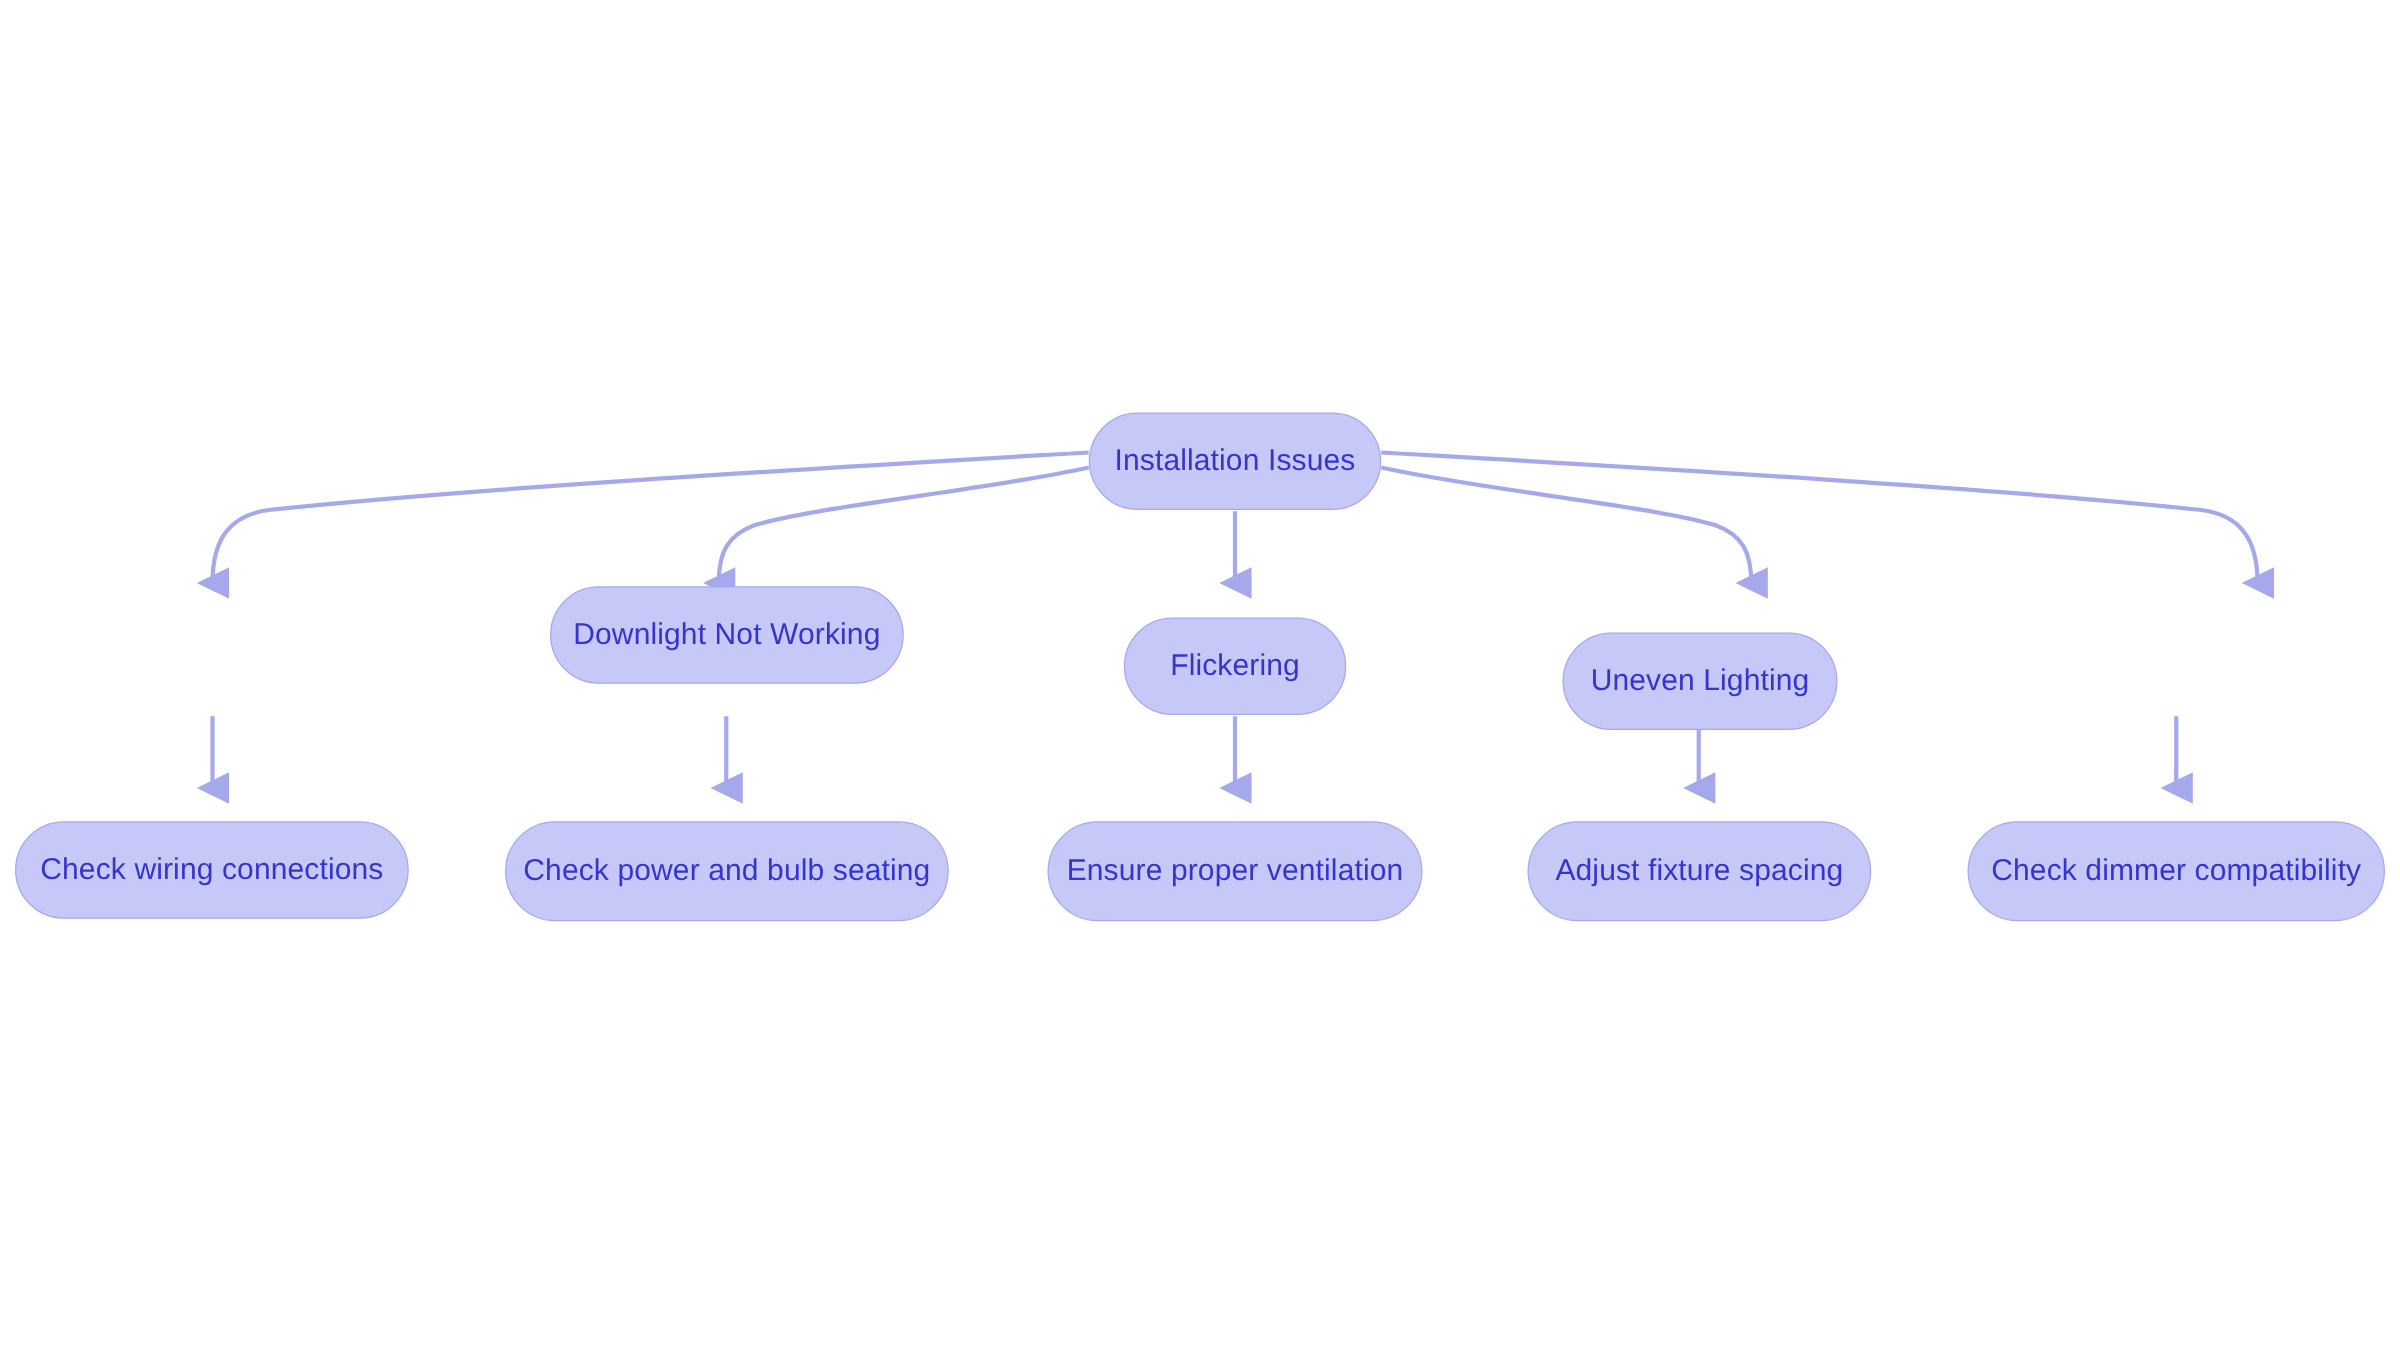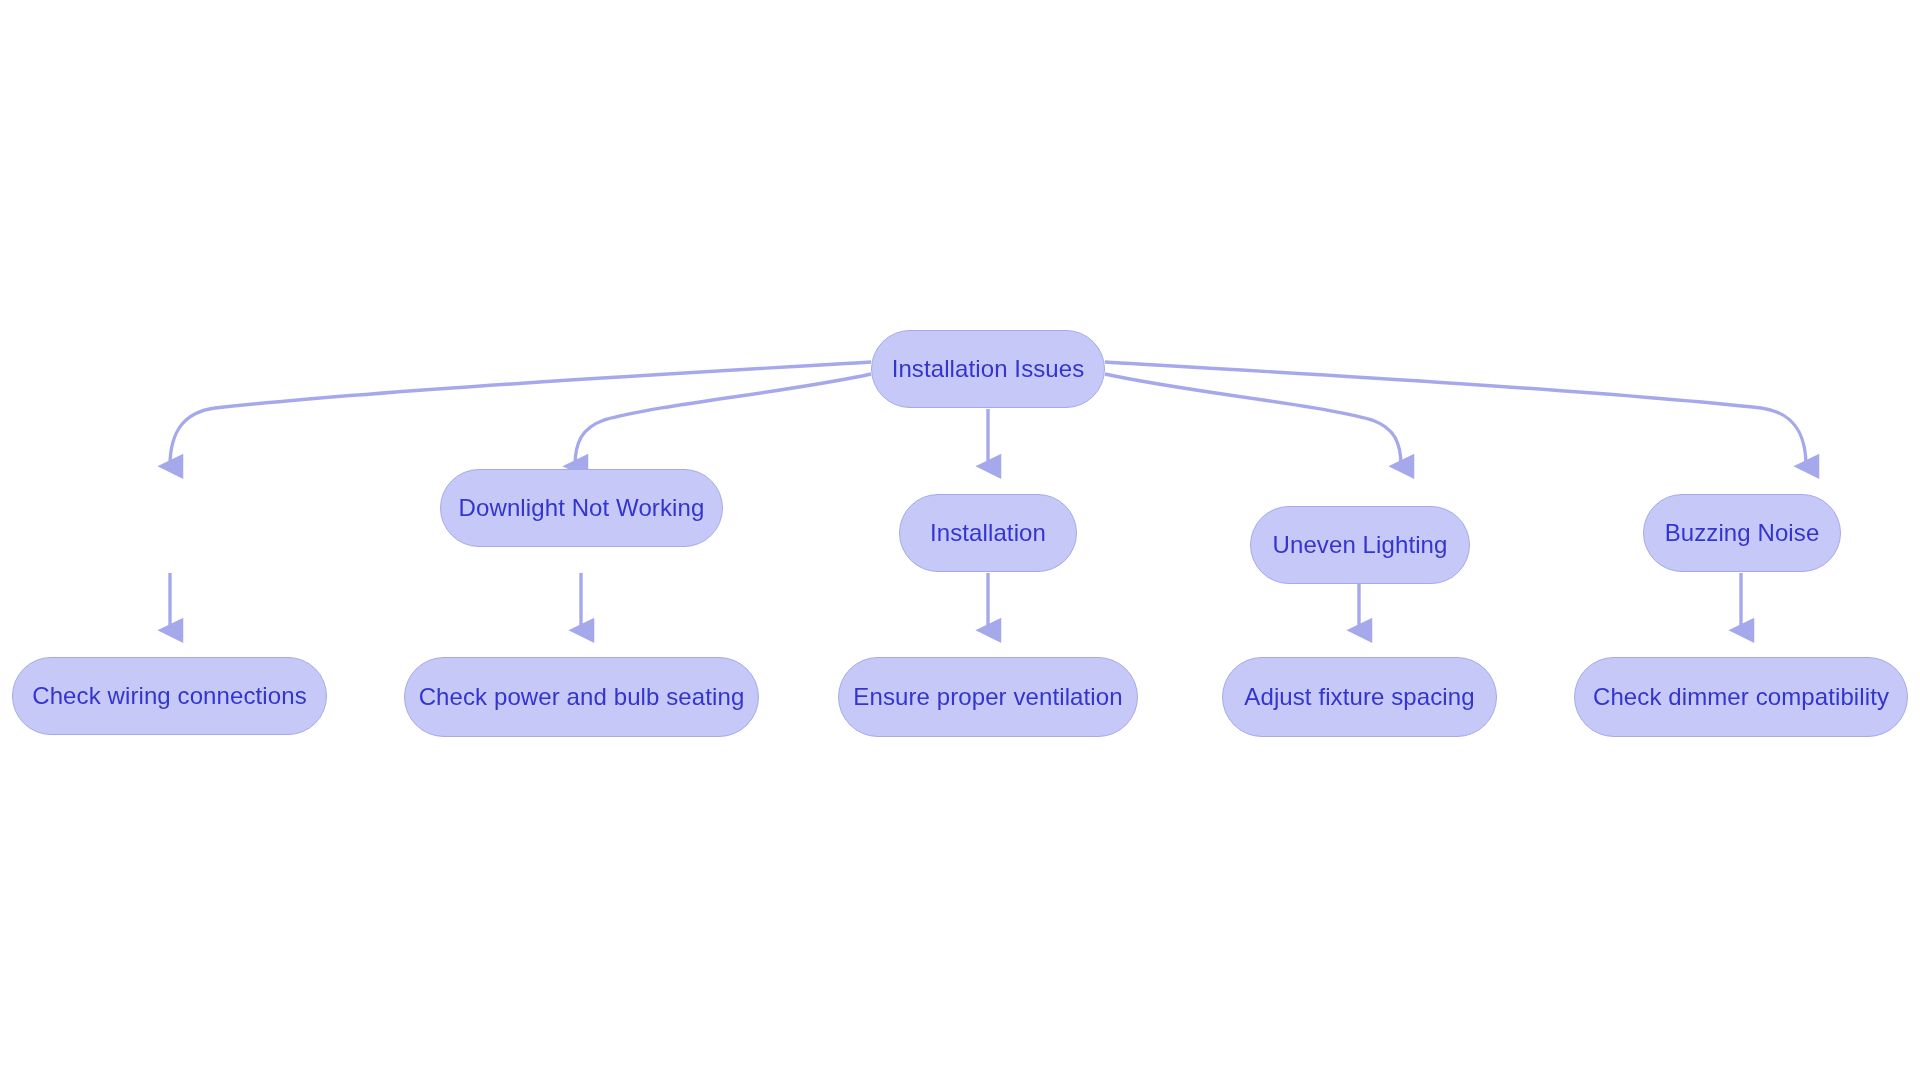--- a/index.html
+++ b/index.html
@@ -86,30 +86,27 @@
   <div class="node" style="left:871px; top:330px; width:234px; height:78px;">
     <span class="node-label">Installation Issues</span>
   </div>
 
 
   <div class="node" style="left:440px; top:469px; width:283px; height:78px;">
     <span class="node-label">Downlight Not Working</span>
   </div>
 
   <div class="node" style="left:899px; top:494px; width:178px; height:78px;">
-    <span class="node-label">Installation</span>
+    <span class="node-label">Flickering</span>
   </div>
 
   <div class="node" style="left:1250px; top:506px; width:220px; height:78px;">
     <span class="node-label">Uneven Lighting</span>
   </div>
 
-  <div class="node" style="left:1643px; top:494px; width:198px; height:78px;">
-    <span class="node-label">Buzzing Noise</span>
-  </div>
 
   <div class="node" style="left:12px; top:657px; width:315px; height:78px;">
     <span class="node-label">Check wiring connections</span>
   </div>
 
   <div class="node" style="left:404px; top:657px; width:355px; height:80px;text-align:center;">
     <span class="node-label">Check power and bulb seating</span>
   </div>
 
   <div class="node" style="left:838px; top:657px; width:300px; height:80px;">

